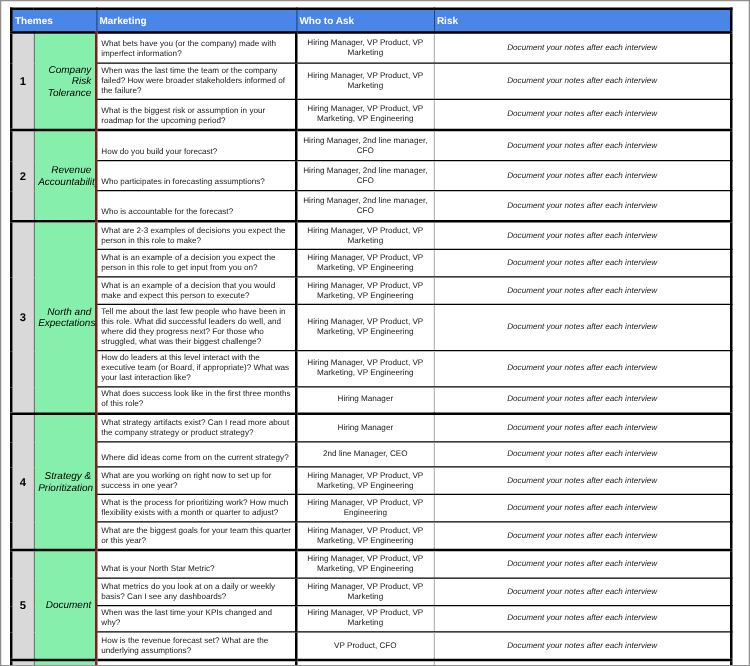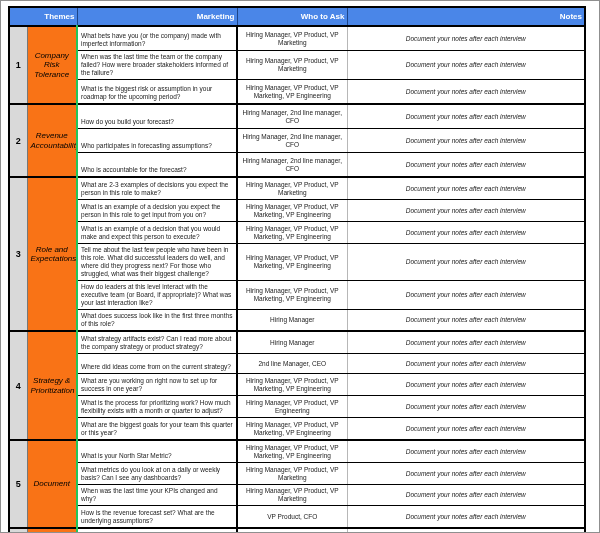--- a/index.html
+++ b/index.html
@@ -25,47 +25,47 @@
   col.c-q     { width: 160px; }
   col.c-who   { width: 110px; }
   col.c-notes { width: 238px; }
 
   thead th {
     background: #4a86e8;
     color: #ffffff;
     font-size: 8px;
     font-weight: bold;
     height: 15px;
-    text-align: right;
+    text-align: left;
     vertical-align: middle;
     border: 1px solid #1c4587;
     padding: 1px 2px;
   }
   tbody { border-top: 2px solid #000; }
   td {
     border: 1px solid #000;
     padding: 2px 3px;
     overflow: hidden;
   }
   td.num {
     background: #d9d9d9;
     font-size: 9px;
     font-weight: bold;
     text-align: center;
     vertical-align: middle;
     border-right: 1px solid #777;
   }
   td.theme {
-    background: #f97316;
+    background: #86efac;
     font-style: italic;
     font-size: 8px;
-    text-align: center;
+    text-align: right;
     vertical-align: middle;
     line-height: 9.5px;
-    border-right: 2px solid #22c55e;
+    border-right: 2px solid #7f1d1d;
   }
   td.q {
     font-size: 6.5px;
     line-height: 8px;
     text-align: left;
     vertical-align: bottom;
     border-right: 2px solid #000;
     color: #1a1a1a;
   }
   td.who {
@@ -100,21 +100,21 @@
         <col class="c-theme">
         <col class="c-q">
         <col class="c-who">
         <col class="c-notes">
   </colgroup>
   <thead>
     <tr>
       <th colspan="2">Themes</th>
       <th>Marketing</th>
       <th>Who to Ask</th>
-      <th>Notes</th>
+      <th>Risk</th>
     </tr>
   </thead>
 
   <tbody>
     <tr class="h23">
       <td class="num" rowspan="3">1</td>
       <td class="theme" rowspan="3">Company Risk Tolerance</td>
       <td class="q">What bets have you (or the company) made with imperfect information?</td>
       <td class="who">Hiring Manager, VP Product, VP Marketing</td>
       <td class="notes">Document your notes after each interview</td>
@@ -147,21 +147,21 @@
     <tr class="h23">
       <td class="q">Who is accountable for the forecast?</td>
       <td class="who">Hiring Manager, 2nd line manager, CFO</td>
       <td class="notes">Document your notes after each interview</td>
     </tr>
   </tbody>
 
   <tbody>
     <tr class="h21">
       <td class="num" rowspan="6">3</td>
-      <td class="theme" rowspan="6">Role and Expectations</td>
+      <td class="theme" rowspan="6">North and Expectations</td>
       <td class="q">What are 2-3 examples of decisions you expect the person in this role to make?</td>
       <td class="who">Hiring Manager, VP Product, VP Marketing</td>
       <td class="notes">Document your notes after each interview</td>
     </tr>
     <tr class="h21">
       <td class="q">What is an example of a decision you expect the person in this role to get input from you on?</td>
       <td class="who">Hiring Manager, VP Product, VP Marketing, VP Engineering</td>
       <td class="notes">Document your notes after each interview</td>
     </tr>
     <tr class="h21">

